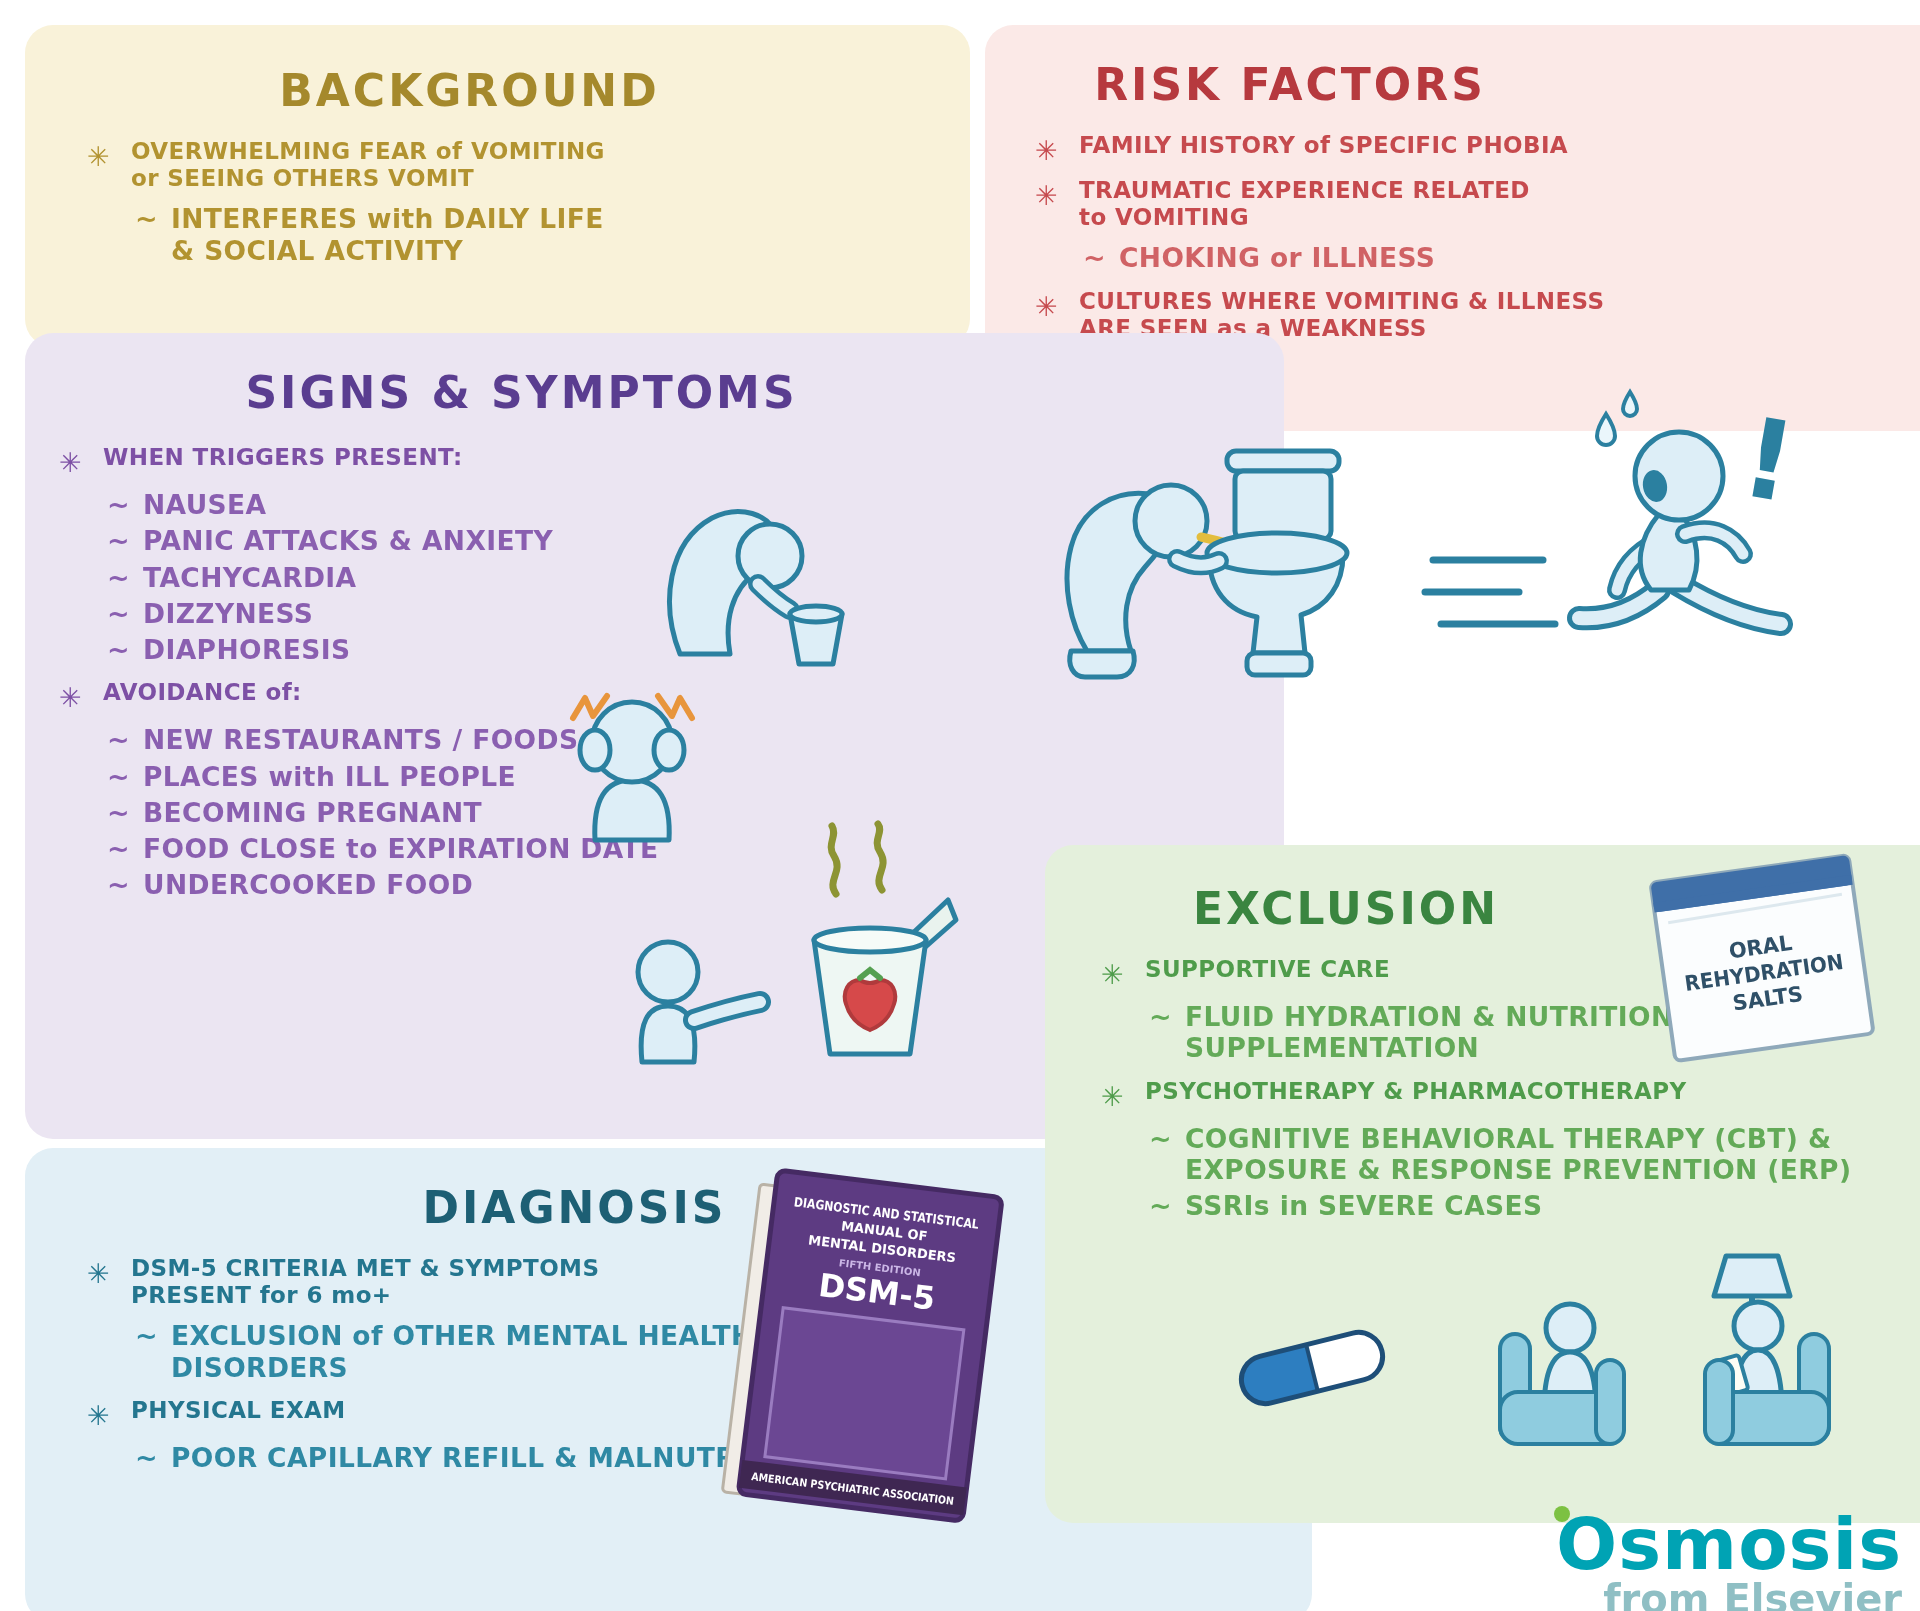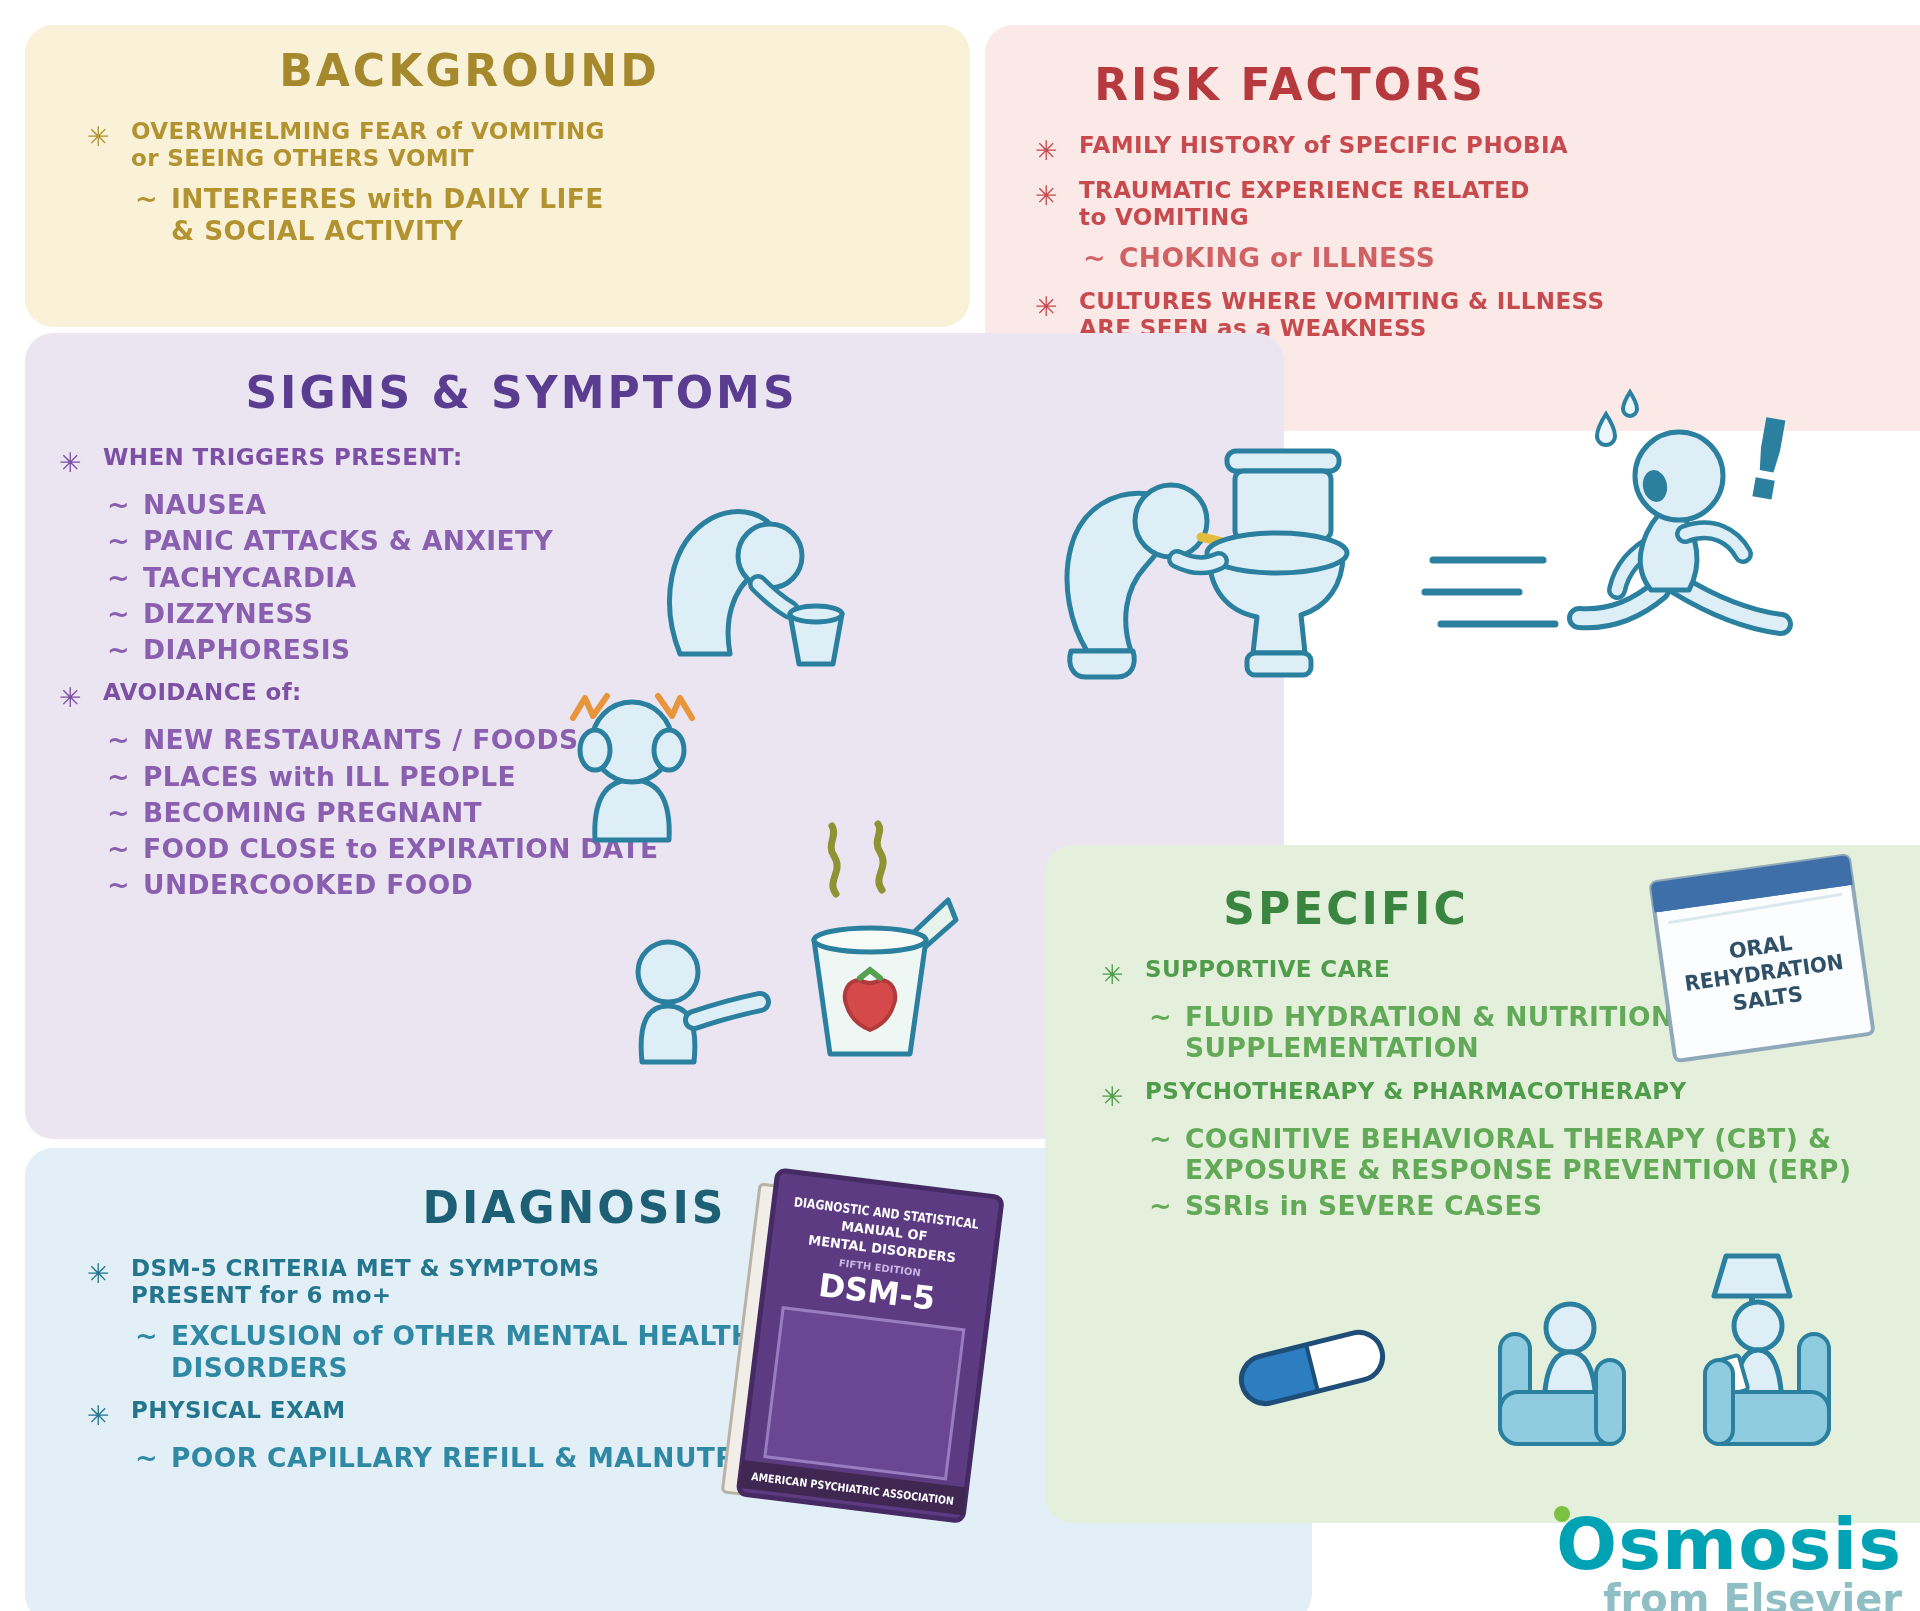--- a/index.html
+++ b/index.html
@@ -14,21 +14,21 @@
   .mark{font-weight:bold;flex:0 0 44px}
   .txt{font-weight:bold;white-space:pre-line;line-height:1.18;letter-spacing:.4px}
   .main{margin-bottom:11px}
   .main .mark{font-size:27px;padding-top:3px}
   .main .txt{font-size:23px}
   .sub{margin-left:48px;margin-bottom:5px}
   .sub .mark{flex:0 0 36px;font-size:27px;padding-top:0}
   .sub .txt{font-size:26.5px}
   .gap-top{margin-top:14px}
 
-  #panel-background{left:25px;top:25px;width:765px;height:282px;background:var(--bg_background,#f9f2d9);padding:20px 118px 0 62px;color:var(--background_text,#b29330)}
+  #panel-background{left:25px;top:25px;width:765px;height:282px;background:var(--bg_background,#f9f2d9);padding:40px 118px 0 62px;color:var(--background_text,#b29330)}
   #panel-background h2{color:var(--background_title,#a5892c)}
 
   #panel-risk{left:985px;top:25px;width:910px;height:372px;background:var(--bg_risk,#fbe9e7);padding:34px 46px 0 50px;color:var(--risk_text,#c64a4e)}
   #panel-risk h2{color:var(--risk_title,#b6393e);margin-right:400px}
   #panel-risk .sub{color:var(--risk_sub,#d06265)}
 
   #panel-signs{left:25px;top:333px;width:925px;height:772px;background:var(--bg_signs,#ebe5f2);padding:34px 300px 0 34px;color:var(--signs_text,#7d50a5)}
   #panel-signs h2{color:var(--signs_title,#5a3d90);margin-bottom:26px}
   #panel-signs .sub{color:var(--signs_sub,#8a5fb0)}
 
@@ -165,21 +165,21 @@
     <span class="mark">✳</span>
     <span class="txt">PHYSICAL EXAM</span>
   </div>
   <div class="item sub">
     <span class="mark">~</span>
     <span class="txt">POOR CAPILLARY REFILL &amp; MALNUTRITION</span>
   </div>
 </section>
 
 <section class="panel" id="panel-treatment">
-  <h2>SPECIFIC</h2>
+  <h2>EXCLUSION</h2>
   <div class="item main">
     <span class="mark">✳</span>
     <span class="txt">SUPPORTIVE CARE</span>
   </div>
   <div class="item sub">
     <span class="mark">~</span>
     <span class="txt">FLUID HYDRATION &amp; NUTRITION
 SUPPLEMENTATION</span>
   </div>
   <div class="item main gap-top">

